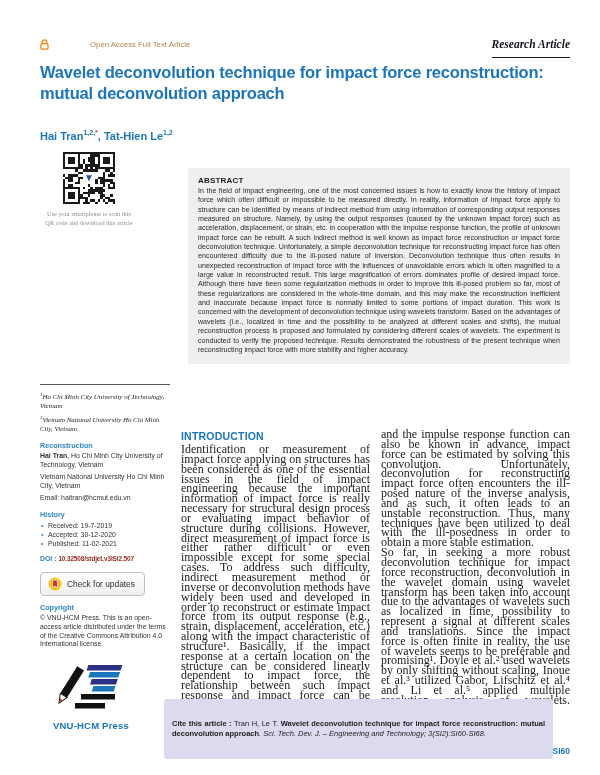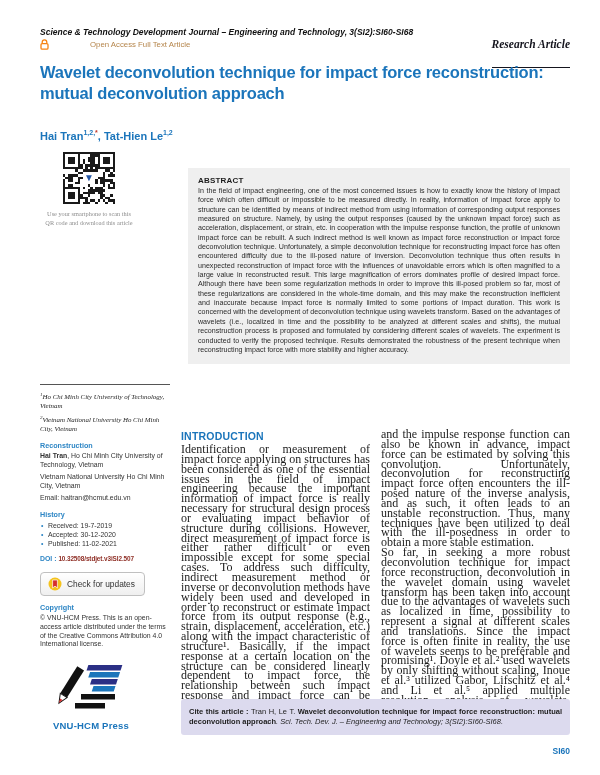--- a/index.html
+++ b/index.html
@@ -3,21 +3,21 @@
 <meta charset="utf-8">
 <style>
   * { margin:0; padding:0; box-sizing:border-box; }
   html,body { width:600px; height:775px; background:#ffffff; font-family:"Liberation Sans", sans-serif; }
   #page { position:relative; width:600px; height:775px; background:#fff; overflow:hidden; }
 
   
   .journal-line { position:absolute; left:40px; top:27px; font-size:8.5px; font-weight:bold; font-style:italic; color:#111; letter-spacing:0; }
   .oa-row { position:absolute; left:40px; top:39px; display:flex; align-items:center; gap:3px; }
   .oa-text { font-size:7.8px; color:#b5854b;margin-left:38px; }
-  .research-article { position:absolute; right:30px; top:38px; font-family:"Liberation Serif", serif; font-style:italic; font-weight:bold; font-size:11.5px; color:#15151e; border-bottom:1.2px solid #15151e; padding-bottom:17px; }
+  .research-article { position:absolute; right:30px; top:38px; font-family:"Liberation Serif", serif; font-style:italic; font-weight:bold; font-size:11.5px; color:#15151e; border-bottom:1.2px solid #15151e; padding-bottom:7px; }
 
   .page-title { position:absolute; left:40px; top:62px; width:540px; font-size:16.5px; font-weight:bold; color:#1b75bb; line-height:1.3; letter-spacing:-0.2px; }
   .authors { position:absolute; left:40px; top:129px; font-size:11px; font-weight:bold; color:#1b75bb; }
   .authors sup { font-size:7px; }
   .authors .star { color:#c0392b; }
 
   
   .qr-wrap { position:absolute; left:63px; top:152px; width:52px; height:52px; }
   .qr-grid { position:absolute; inset:0; display:grid; grid-template-columns:repeat(21,1fr); grid-template-rows:repeat(21,1fr); background:#fff; }
   .qr-grid .c { background:#fff; }
@@ -51,31 +51,30 @@
   .press-logo { margin:14px 0 0 8px; width:86px; text-align:center; }
   .press-name { font-size:9.5px; font-weight:bold; color:#1b75bb; margin-top:1px; letter-spacing:0.2px; }
 
   
   .main-cols { position:absolute; left:181px; top:430px; width:389px; display:flex; gap:11px; }
   .mcol { width:189px; }
   .intro-head { font-size:10.5px; font-weight:bold; color:#1b75bb; margin-bottom:3px; letter-spacing:0.2px; }
   .body-text { font-family:"Liberation Serif", serif; font-size:12px; line-height:9.85px; color:#1c1c1c; text-align:justify; white-space:pre-line; }
 
   
-  .cite-box { position:absolute; left:181px; top:699px; width:389px; background:#dcdaee; border-radius:3px; padding:8px 8px; font-size:7.5px; line-height:10px; color:#222; text-align:justify; }
+  .cite-box { position:absolute; left:164px; top:699px; width:389px; background:#dcdaee; border-radius:3px; padding:20px 8px; font-size:7.5px; line-height:10px; color:#222; text-align:justify; }
   .cite-box .b { font-weight:bold; }
   .cite-box .i { font-style:italic; }
   .page-num { position:absolute; right:30px; top:746px; font-size:8.5px; font-weight:bold; color:#1b75bb; }
 </style>
 </head>
 <body>
 
 <div id="page">
 
-  <div class="journal-line">Science &amp; Technology Development Journal – Engineering and Technology, 3(SI2):SI60-SI68</div>
   <div class="oa-row">
     <svg width="9" height="11" viewBox="0 0 9 11">
       <path d="M2.2 4.6 V3.2 a2.3 2.3 0 0 1 4.6 0 V4" fill="none" stroke="#f68212" stroke-width="1.3"></path>
       <rect x="1" y="4.6" width="7" height="5.6" rx="1.2" fill="none" stroke="#f68212" stroke-width="1.3"></rect>
     </svg>
     <span class="oa-text">Open Access Full Text Article</span>
   </div>
   <div class="research-article">Research Article</div>
 
   <h1 class="page-title">Wavelet deconvolution technique for impact force reconstruction: mutual deconvolution approach</h1>

